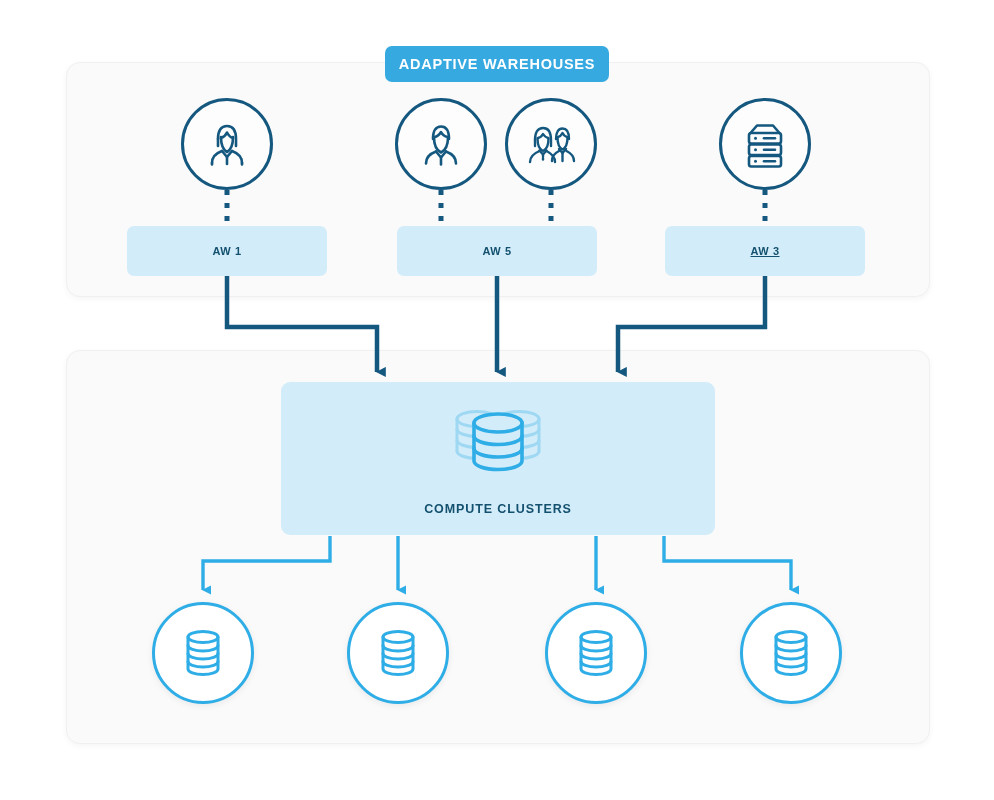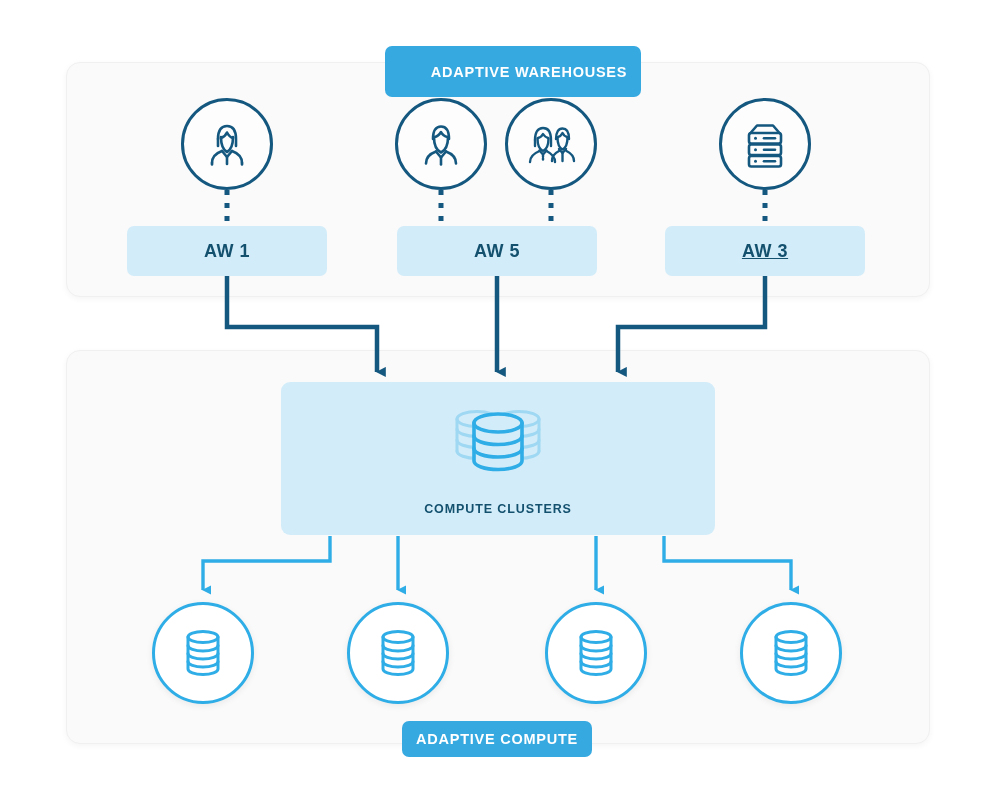--- a/index.html
+++ b/index.html
@@ -38,21 +38,21 @@
     border-radius: 7px;
     font-size: 14.5px;
     font-weight: bold;
     letter-spacing: 0.75px;
     display: flex;
     align-items: center;
     justify-content: center;
     white-space: nowrap;
     z-index: 40;
   }
-  #badge-top    { left: 385px; top: 46px;  width: 224px; height: 51px; padding-left: 32px; }
+  #badge-top    { left: 385px; top: 46px;  width: 224px; height: 36px; }
   #badge-bottom { left: 402px; top: 721px; width: 190px; height: 36px; }
 
   
   #wires {
     position: absolute;
     left: 0; top: 0;
     width: 994px; height: 800px;
     z-index: 10;
     pointer-events: none;
   }
@@ -75,21 +75,21 @@
 
   
   .aw-box {
     position: absolute;
     background: #d3ecf9;
     border-radius: 7px;
     display: flex;
     align-items: center;
     justify-content: center;
     color: #13516f;
-    font-size: 18px;
+    font-size: 11px;
     font-weight: bold;
     letter-spacing: 0.55px;
     z-index: 20;
   }
 
   
   #shared-clusters {
     position: absolute;
     left: 281px;
     top: 382px;
@@ -309,15 +309,14 @@
   <div class="compute-node" style="left:740px; top:602px;">
     <svg width="48" height="56" viewBox="0 0 48 56" fill="none" stroke="#2eade6" stroke-width="3" stroke-linecap="round" stroke-linejoin="round">
       <ellipse cx="24" cy="12" rx="15" ry="5.6"></ellipse>
       <path d="M9 12 L9 44 C9 47 15.7 49.6 24 49.6 C32.3 49.6 39 47 39 44 L39 12"></path>
       <path d="M9 20.5 C9 23.5 15.7 26.1 24 26.1 C32.3 26.1 39 23.5 39 20.5"></path>
       <path d="M9 28.5 C9 31.5 15.7 34.1 24 34.1 C32.3 34.1 39 31.5 39 28.5"></path>
       <path d="M9 36.5 C9 39.5 15.7 42.1 24 42.1 C32.3 42.1 39 39.5 39 36.5"></path>
     </svg>
   </div>
 
-  <div class="badge" id="badge-bottom">ADAPTIVE COMPUTE</div>
 
 </div>
 
 </body></html>

